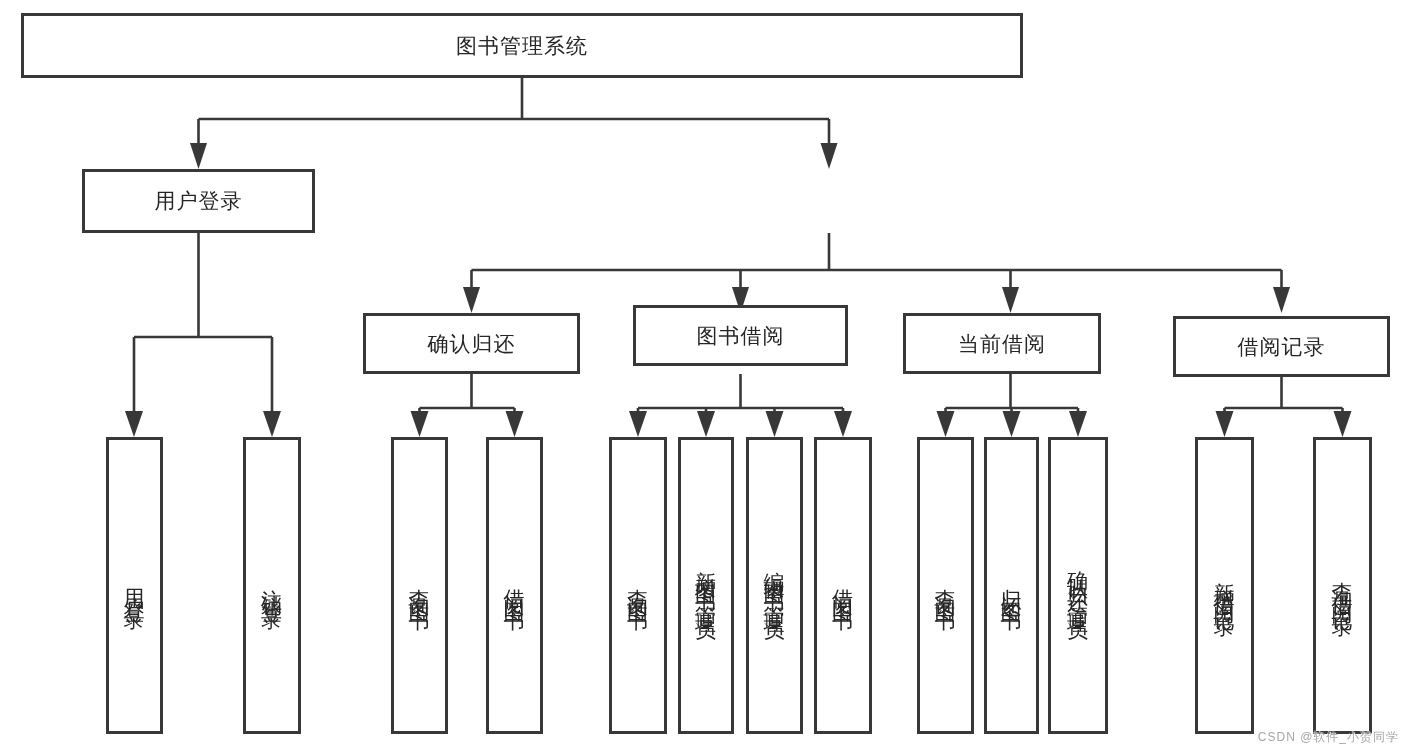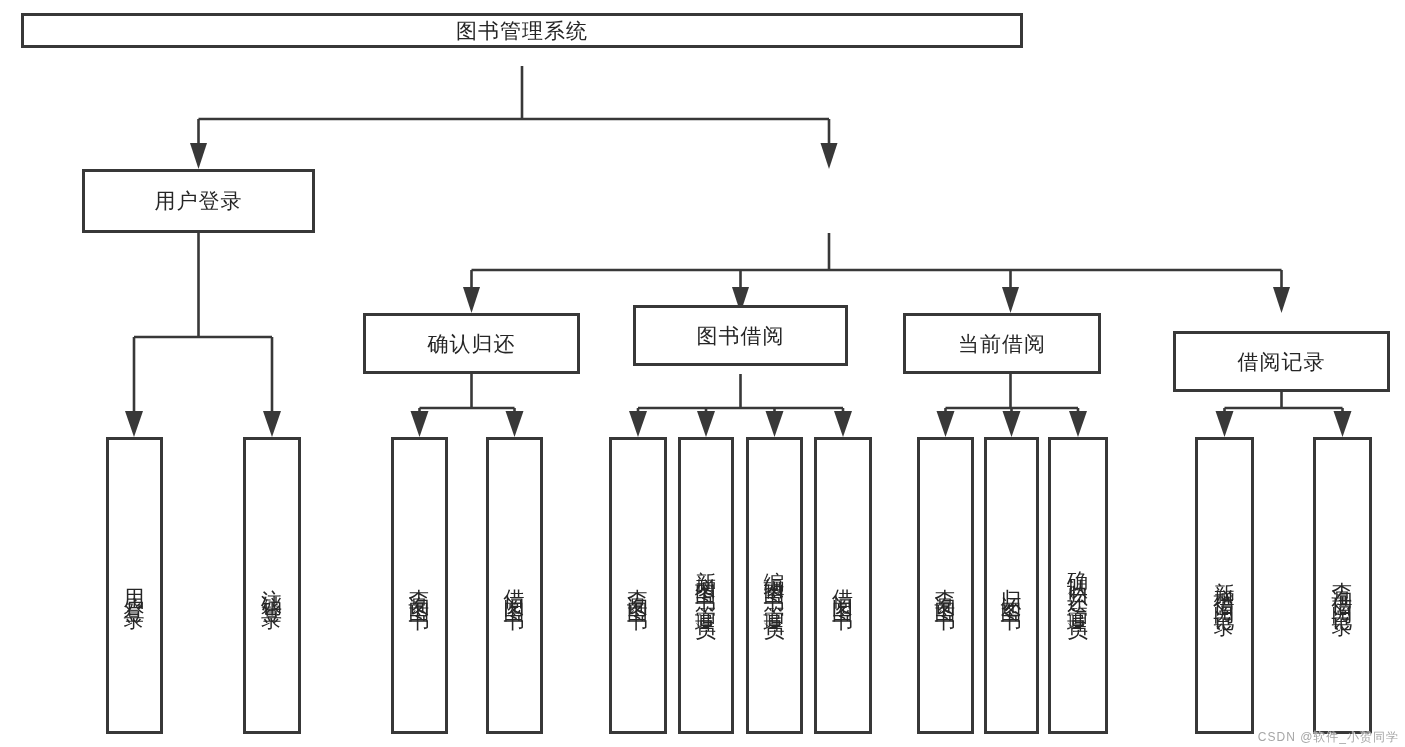--- a/index.html
+++ b/index.html
@@ -126,28 +126,28 @@
     <g>
       <path d="M1281.5 374 V408"></path>
       <path d="M1224.5 408 H1342.5"></path>
       <path d="M1224.5 408 V415"></path>
       <polygon points="1215.5,411 1233.5,411 1224.5,437"></polygon>
       <path d="M1342.5 408 V415"></path>
       <polygon points="1333.5,411 1351.5,411 1342.5,437"></polygon>
     </g>
   </svg>
 
-  <div class="node h" style="left:21px;top:13px;width:1002px;height:35px;">图书管理系统</div>
+  <div class="node h" style="left:21px;top:13px;width:1002px;height:65px;">图书管理系统</div>
 
   <div class="node h" style="left:82px;top:169px;width:233px;height:64px;">用户登录</div>
 
   <div class="node h" style="left:363px;top:313px;width:217px;height:61px;">确认归还</div>
   <div class="node h" style="left:633px;top:305px;width:215px;height:61px;">图书借阅</div>
   <div class="node h" style="left:903px;top:313px;width:198px;height:61px;">当前借阅</div>
-  <div class="node h" style="left:1173px;top:331px;width:217px;height:61px;">借阅记录</div>
+  <div class="node h" style="left:1173px;top:316px;width:217px;height:61px;">借阅记录</div>
 
   <div class="node v" style="left:106px;top:437px;width:57px;height:297px;">用户登录</div>
   <div class="node v" style="left:243px;top:437px;width:58px;height:297px;">注销登录</div>
 
   <div class="node v" style="left:391px;top:437px;width:57px;height:297px;">查询图书</div>
   <div class="node v" style="left:486px;top:437px;width:57px;height:297px;">借阅图书</div>
 
   <div class="node v" style="left:609px;top:437px;width:58px;height:297px;">查询图书</div>
   <div class="node v" style="left:678px;top:437px;width:56px;height:297px;">新增图书（管理员）</div>
   <div class="node v" style="left:746px;top:437px;width:57px;height:297px;">编辑图书（管理员）</div>

